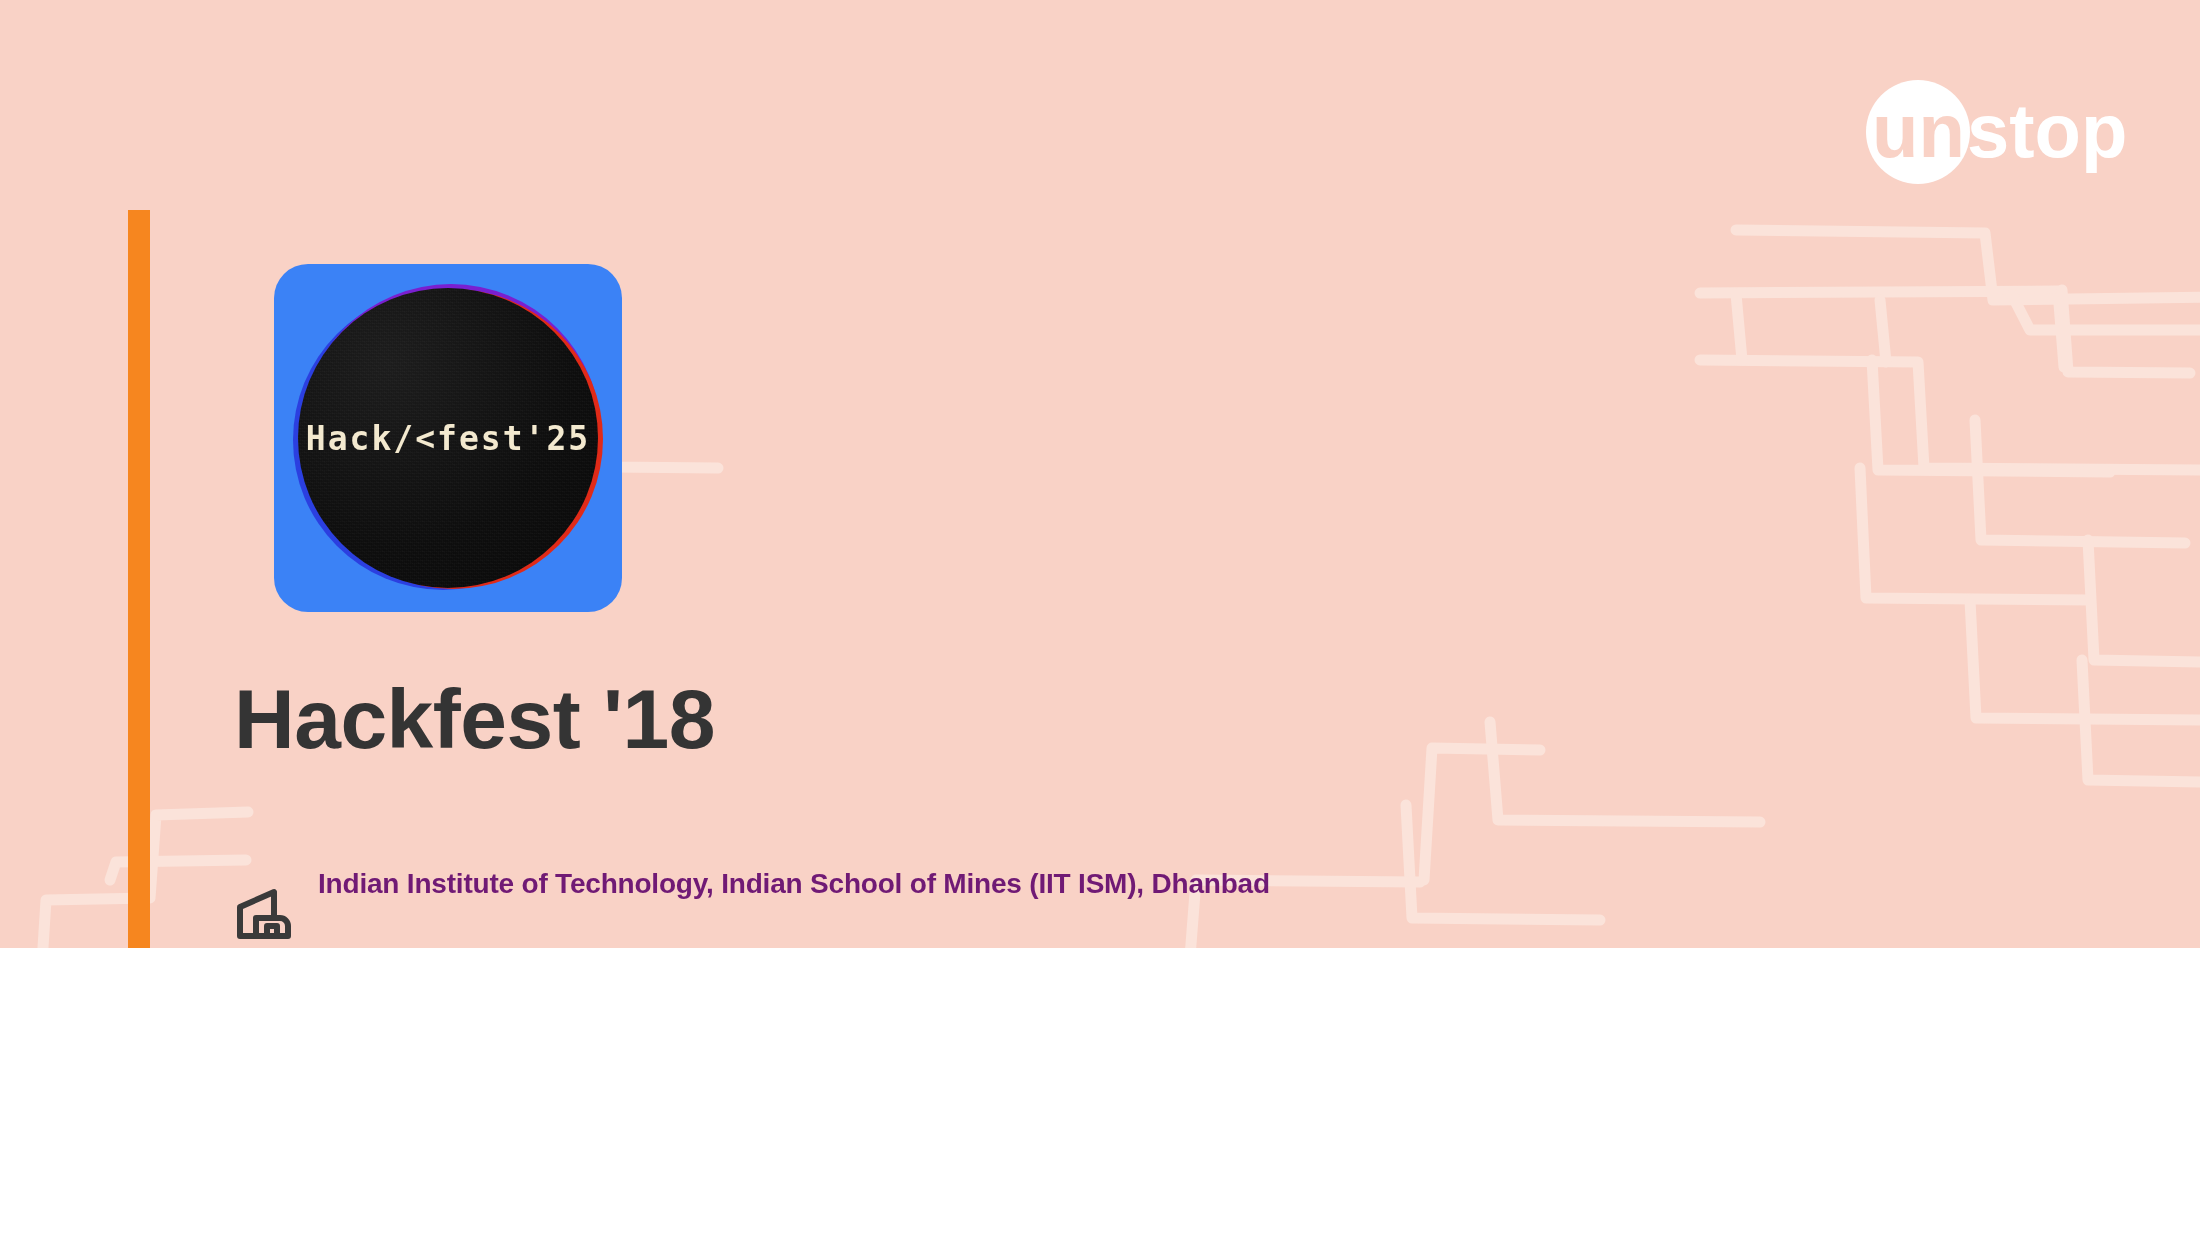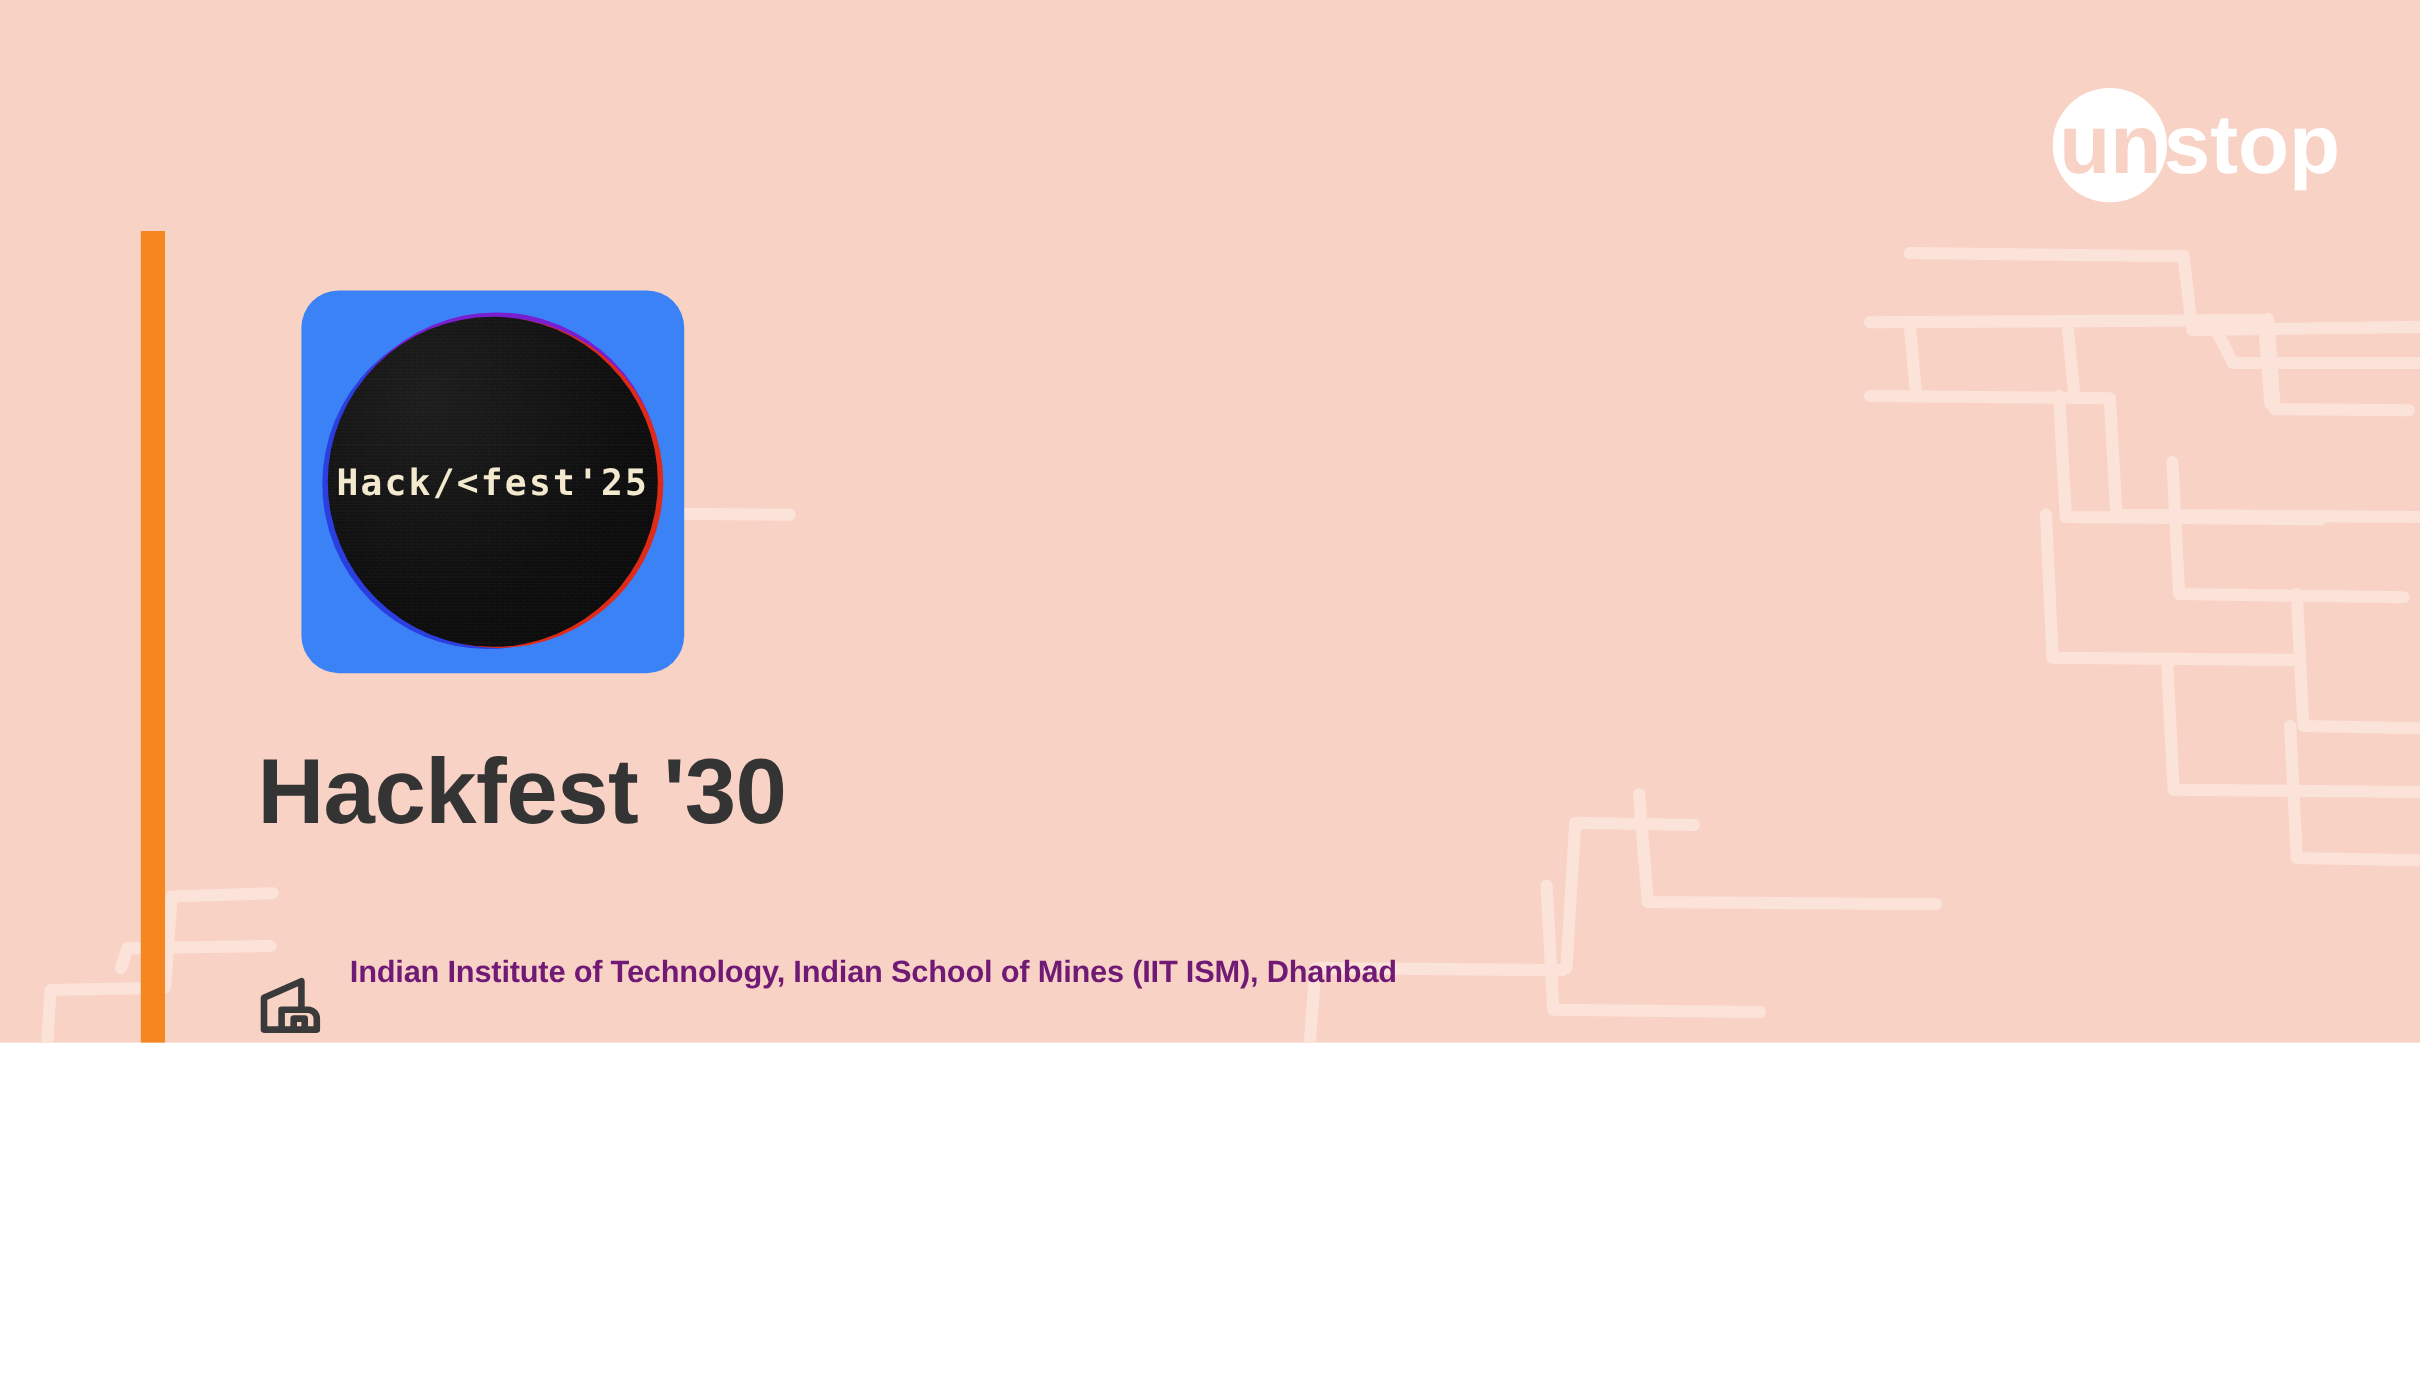--- a/index.html
+++ b/index.html
@@ -189,21 +189,21 @@
       <div class="ghost blue"></div>
       <div class="ghost violet"></div>
       <div class="ghost red"></div>
       <div class="logo-circle">
         <div class="logo-noise"></div>
         <span class="logo-text">Hack/&lt;fest'25</span>
       </div>
     </div>
   </div>
 
-  <h1 id="event-title">Hackfest '30</h1>
+  <h1 id="event-title">Hackfest '18</h1>
 
   <div id="organiser-row">
     <svg id="building-icon" width="56" height="52" viewBox="0 0 56 52">
       <path d="M4 19 L38 4 L38 48 L4 48 Z" fill="none" stroke="#3A3A3A" stroke-width="6" stroke-linejoin="round"></path>
       <path d="M20 30 L44 30 A8 8 0 0 1 52 38 L52 48 L20 48 Z" fill="#F9D2C6" stroke="#3A3A3A" stroke-width="6" stroke-linejoin="round"></path>
       <path d="M31 48 L31 38 L41 38 L41 48" fill="none" stroke="#3A3A3A" stroke-width="6" stroke-linejoin="round"></path>
     </svg>
     <div id="organiser-name">Indian Institute of Technology, Indian School of Mines (IIT ISM), Dhanbad</div>
   </div>
 

